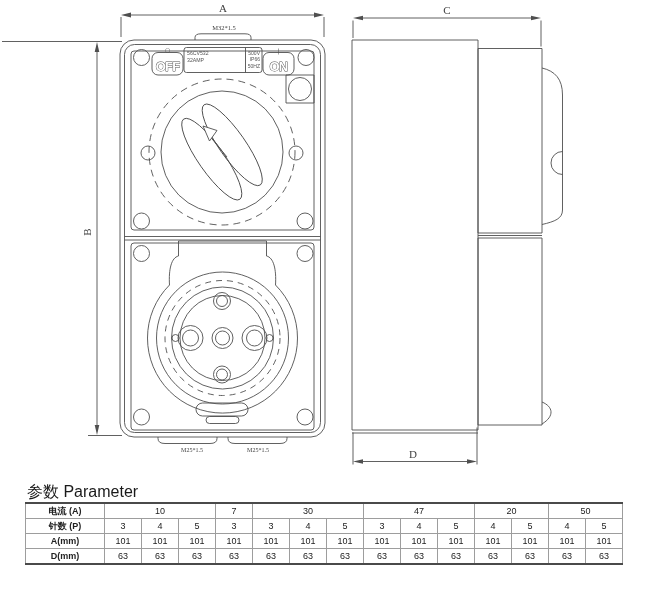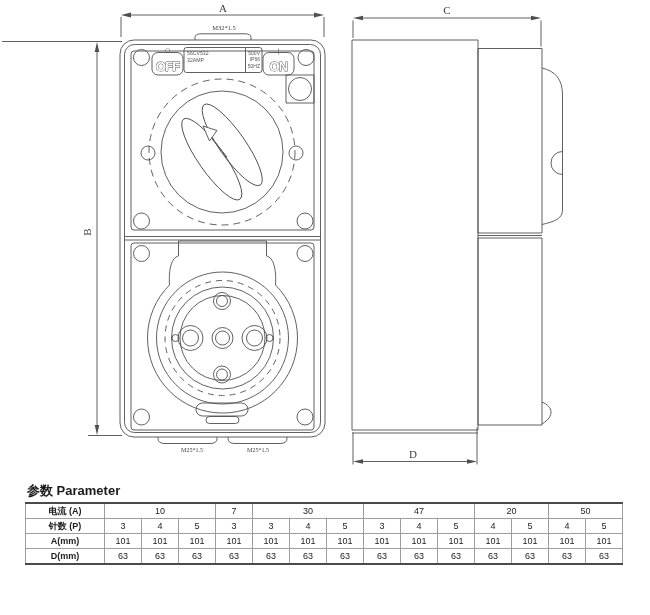--- a/index.html
+++ b/index.html
@@ -6,21 +6,21 @@
   body { width:650px; height:615px; background:#ffffff; font-family:"Liberation Sans", sans-serif; }
   .page { position:relative; width:650px; height:615px; background:#ffffff; overflow:hidden; }
   svg { position:absolute; top:0; left:0; }
 
   .cad-text { font-family:"Liberation Serif", serif; fill:#3f3f3f; }
   .plate-text { font-family:"Liberation Sans", sans-serif; fill:#555; }
   .switch-word { font-family:"Liberation Sans", sans-serif; font-weight:700; font-size:13px;
                  fill:#ffffff; stroke:#4f4f4f; stroke-width:0.9; paint-order:stroke; letter-spacing:-0.8px; }
   .switch-sym { font-family:"DejaVu Sans", sans-serif; fill:#4f4f4f; }
 
-  .param-title { position:absolute; left:27px; top:482px; font-size:13px; font-weight:700; color:#1a1a1a; }
+  .param-title { position:absolute; left:27px; top:482px; font-size:16px; font-weight:400; color:#1a1a1a; }
   .param-table { position:absolute; left:25px; top:502px; border-collapse:collapse; table-layout:fixed;
                  width:597px; font-size:9px; color:#222; background:#fff;
                  border-top:2px solid #4a4a4a; border-bottom:2px solid #4a4a4a; }
   .param-table td { border:1px solid #9d9d9d; height:14px; padding:0; text-align:center; vertical-align:middle; }
   .param-table td.lbl { font-weight:700; }
 </style>
 </head>
 <body>
 
 <div class="page">

